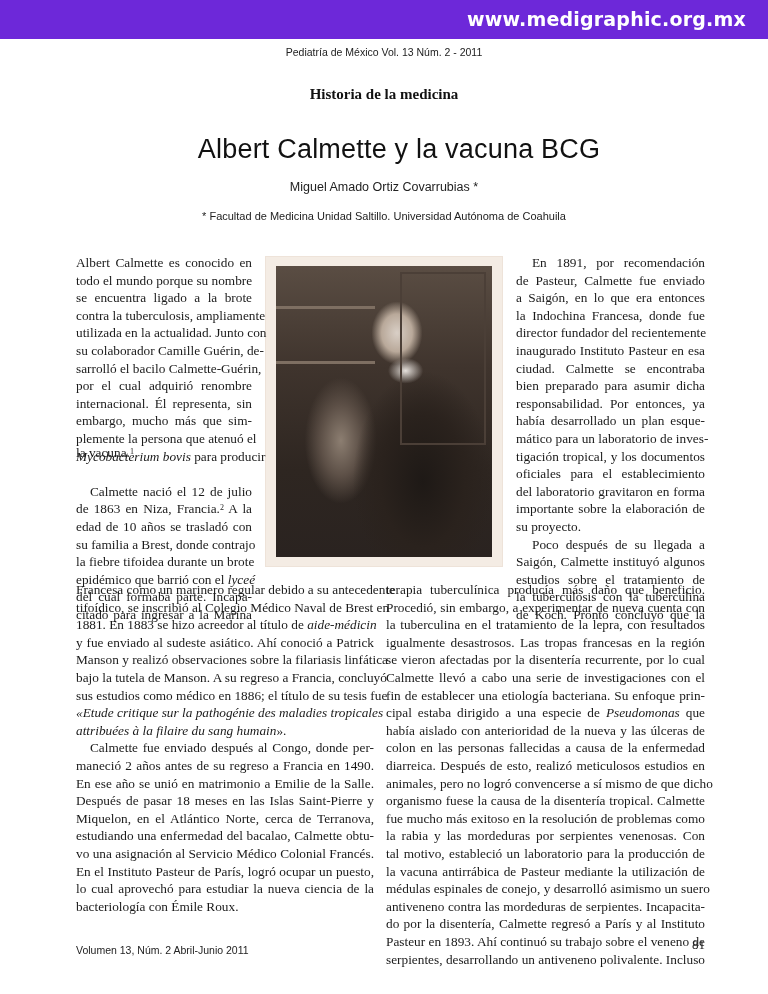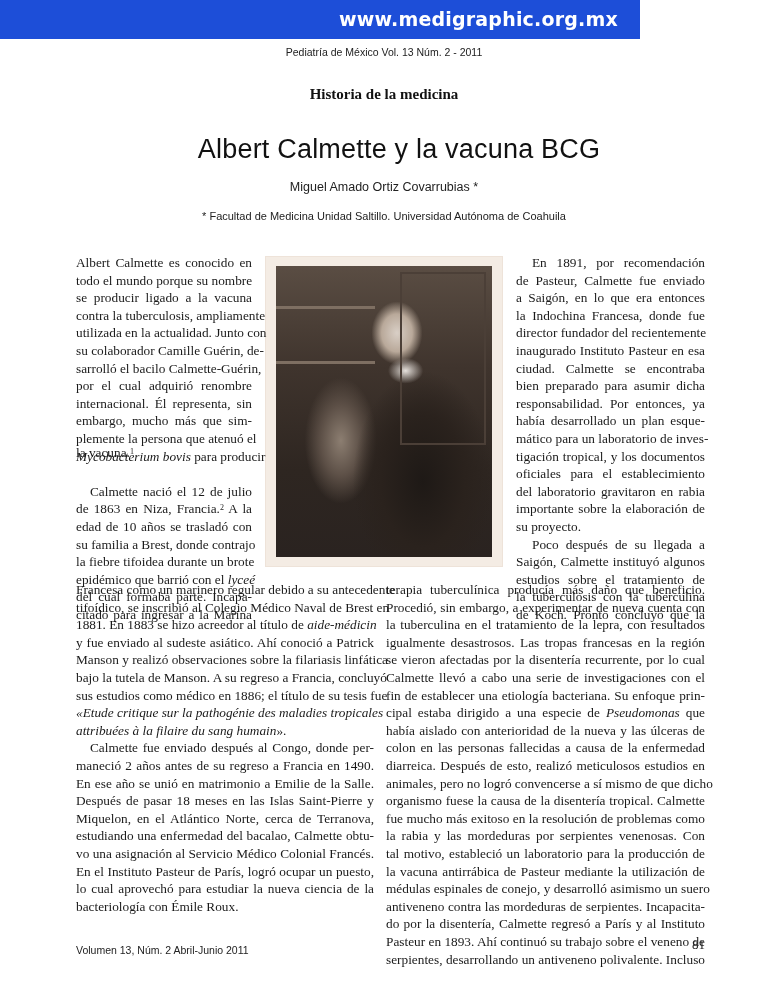--- a/index.html
+++ b/index.html
@@ -1,17 +1,17 @@
 <!DOCTYPE html>
 <html><head>
 <meta charset="utf-8">
 <style>
   html, body { margin: 0; padding: 0; background: #ffffff; }
   body { width: 768px; height: 994px; position: relative; overflow: hidden; }
-  .band { position: absolute; left: 0; top: 0; width: 640px; height: 39px; background: #1d4ed8; }
+  .band { position: absolute; left: 0; top: 0; width: 768px; height: 39px; background: #6d28d9; }
   .band-url { position: absolute; right: 22px; top: 8px; font-family: "DejaVu Sans", sans-serif; font-weight: bold; font-size: 19px; color: #ffffff; letter-spacing: 0.2px; }
   .journal { position: absolute; left: 0; width: 768px; top: 46px; text-align: center; font-family: "Liberation Sans", sans-serif; font-size: 10.5px; color: #222; }
   .section { position: absolute; left: 0; width: 768px; top: 86px; text-align: center; font-family: "Liberation Serif", serif; font-weight: bold; font-size: 15px; color: #111; }
   .title { position: absolute; left: 0; width: 768px; top: 134px; text-align: center; font-family: "Liberation Sans", sans-serif; font-size: 27px; color: #111; letter-spacing: 0.2px; margin-left: 15px; }
   .author { position: absolute; left: 0; width: 768px; top: 180px; text-align: center; font-family: "Liberation Sans", sans-serif; font-size: 12.5px; color: #222; }
   .affil { position: absolute; left: 0; width: 768px; top: 210px; text-align: center; font-family: Liberation Sans, sans-serif; font-size: 11px; color: #222; }
   .ln { position: absolute; font-family: "Liberation Serif", serif; font-size: 13.3px; line-height: 17.6px; height: 17.6px; color: #1a1a1a; text-align: justify; text-align-last: justify; white-space: nowrap; overflow: visible; }
   .ln.last { text-align-last: left; }
   .ln i { font-style: italic; }
   .ln sup { font-size: 8px; vertical-align: top; position: relative; top: -1px; }
@@ -49,21 +49,21 @@
   <div class="photo-inner">
     <div class="shelf1"></div>
     <div class="shelf2"></div>
     <div class="panel"></div>
   </div>
 </div>
 
 <div id="left-col">
   <div class="ln" style="left:76px;top:254px;width:176px">Albert Calmette es conocido en</div>
   <div class="ln" style="left:76px;top:271.6px;width:176px">todo el mundo porque su nombre</div>
-  <div class="ln" style="left:76px;top:289.2px;width:176px">se producir ligado a la vacuna</div>
+  <div class="ln" style="left:76px;top:289.2px;width:176px">se encuentra ligado a la brote</div>
   <div class="ln" style="left:76px;top:306.8px;width:176px">contra la tuberculosis, ampliamente</div>
   <div class="ln" style="left:76px;top:324.4px;width:176px">utilizada en la actualidad. Junto con</div>
   <div class="ln" style="left:76px;top:342px;width:176px">su colaborador Camille Guérin, de-</div>
   <div class="ln" style="left:76px;top:359.6px;width:176px">sarrolló el bacilo Calmette-Guérin,</div>
   <div class="ln" style="left:76px;top:377.2px;width:176px">por el cual adquirió renombre</div>
   <div class="ln" style="left:76px;top:394.8px;width:176px">internacional. Él representa, sin</div>
   <div class="ln" style="left:76px;top:412.4px;width:176px">embargo, mucho más que sim-</div>
   <div class="ln" style="left:76px;top:430px;width:176px">plemente la persona que atenuó el</div>
   <div class="ln" style="left:76px;top:447.6px;width:176px"><i>Mycobacterium bovis</i><span> para producir</span></div>
   <div class="ln last" style="left:76px;top:444px;width:176px"><span>la vacuna.</span><sup>1</sup></div>
@@ -107,21 +107,21 @@
   <div class="ln" style="left:516px;top:306.8px;width:189px">la Indochina Francesa, donde fue</div>
   <div class="ln" style="left:516px;top:324.4px;width:189px">director fundador del recientemente</div>
   <div class="ln" style="left:516px;top:342px;width:189px">inaugurado Instituto Pasteur en esa</div>
   <div class="ln" style="left:516px;top:359.6px;width:189px">ciudad. Calmette se encontraba</div>
   <div class="ln" style="left:516px;top:377.2px;width:189px">bien preparado para asumir dicha</div>
   <div class="ln" style="left:516px;top:394.8px;width:189px">responsabilidad. Por entonces, ya</div>
   <div class="ln" style="left:516px;top:412.4px;width:189px">había desarrollado un plan esque-</div>
   <div class="ln" style="left:516px;top:430px;width:189px">mático para un laboratorio de inves-</div>
   <div class="ln" style="left:516px;top:447.6px;width:189px">tigación tropical, y los documentos</div>
   <div class="ln" style="left:516px;top:465.2px;width:189px">oficiales para el establecimiento</div>
-  <div class="ln" style="left:516px;top:482.8px;width:189px">del laboratorio gravitaron en rabia</div>
+  <div class="ln" style="left:516px;top:482.8px;width:189px">del laboratorio gravitaron en forma</div>
   <div class="ln" style="left:516px;top:500.4px;width:189px">importante sobre la elaboración de</div>
   <div class="ln last" style="left:516px;top:518px;width:189px">su proyecto.</div>
   <div class="ln" style="left:532px;top:535.6px;width:173px">Poco después de su llegada a</div>
   <div class="ln" style="left:516px;top:553.2px;width:189px">Saigón, Calmette instituyó algunos</div>
   <div class="ln" style="left:516px;top:570.8px;width:189px">estudios sobre el tratamiento de</div>
   <div class="ln" style="left:516px;top:588.4px;width:189px">la tuberculosis con la tuberculina</div>
   <div class="ln" style="left:516px;top:606px;width:189px">de Koch. Pronto concluyó que la</div>
 </div>
 
 <div>

